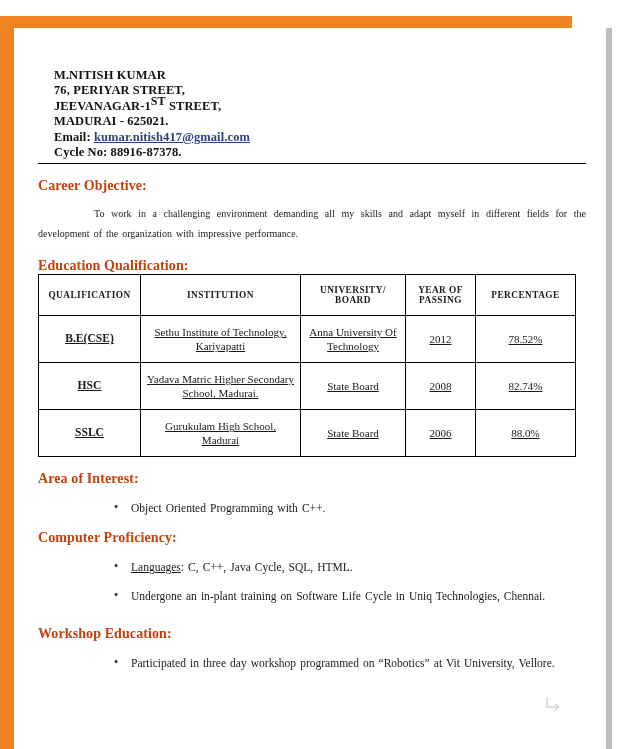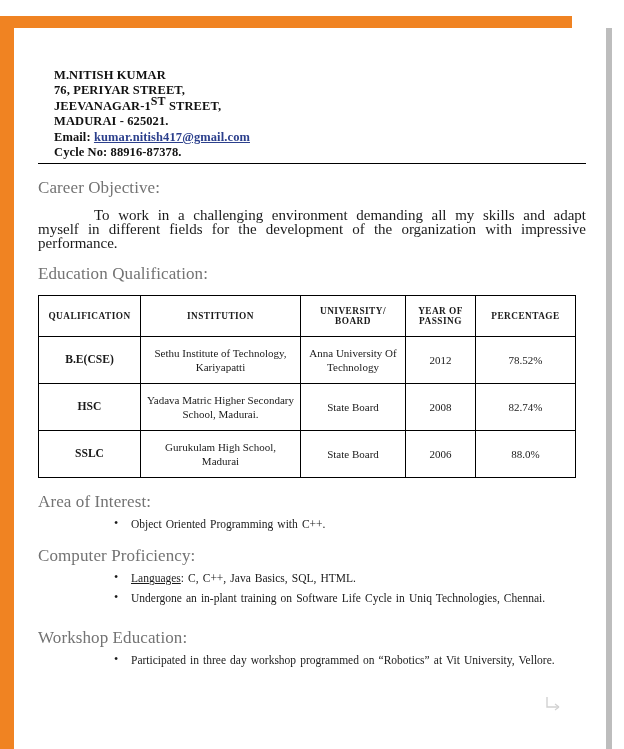--- a/index.html
+++ b/index.html
@@ -74,64 +74,65 @@
   }
   .header-rule {
     border: none;
     border-top: 1.2px solid #000;
     margin: 3px 0 0 0;
     width: 548px;
   }
 
   
   .section-head {
-    font-weight: normal;
-    font-size: 17px;
-    color: #737373;
+    font-weight: bold;
+    font-size: 14px;
+    color: #c2410c;
     margin-top: 14px;
     margin-bottom: 0;
     letter-spacing: 0.1px;
   }
 
   
   .objective {
-    font-size: 15px;
-    line-height: 14px;
+    font-size: 10px;
+    line-height: 20px;
     color: #1a1a1a;
     margin-top: 10px;
     text-align: justify;
     word-spacing: 1.5px;
   }
   .objective .indent { display: inline-block; width: 56px; }
 
   
   .edu-table {
     border-collapse: collapse;
     width: 537px;
-    margin-top: 11px;
+    margin-top: 0;
     table-layout: fixed;
   }
   .edu-table th, .edu-table td {
     border: 1.1px solid #000;
     text-align: center;
     vertical-align: middle;
     color: #1a1a1a;
   }
   .edu-table th {
     font-size: 9.3px;
     font-weight: bold;
     letter-spacing: 0.45px;
     height: 36px;
     padding: 2px 3px;
   }
   .edu-table td {
     font-size: 11px;
     height: 42px;
     padding: 2px 5px;
     line-height: 14px;
+    text-decoration: underline;
   }
   .edu-table td.qual {
     font-weight: bold;
     font-size: 11.6px;
   }
   .col-qual  { width: 102px; }
   .col-inst  { width: 160px; }
   .col-univ  { width: 105px; }
   .col-year  { width: 70px; }
   .col-pct   { width: 100px; }
@@ -141,21 +142,21 @@
     margin: 0;
     padding: 0;
     list-style: none;
   }
   .bullets li {
     position: relative;
     font-size: 11.5px;
     line-height: 16px;
     color: #1a1a1a;
     padding-left: 93px;
-    margin-top: 4px;
+    margin-top: 13px;
     word-spacing: 1.2px;
   }
   .bullets li::before {
     content: "\2022";
     position: absolute;
     left: 76px;
     top: -1px;
     font-size: 12px;
     color: #1a1a1a;
   }
@@ -238,21 +239,21 @@
         </tbody>
       </table>
 
       <div class="section-head">Area of Interest:</div>
       <ul class="bullets">
         <li>Object Oriented Programming with C++.</li>
       </ul>
 
       <div class="section-head">Computer Proficiency:</div>
       <ul class="bullets">
-        <li><span class="u">Languages</span><span>: C, C++, Java Basics, SQL, HTML.</span></li>
+        <li><span class="u">Languages</span><span>: C, C++, Java Cycle, SQL, HTML.</span></li>
       </ul>
 
       <ul class="bullets">
         <li>Undergone an in-plant training on Software Life Cycle in Uniq Technologies, Chennai.</li>
       </ul>
 
       <div class="section-head gap-lg">Workshop Education:</div>
       <ul class="bullets">
         <li>Participated in three day workshop programmed on “Robotics” at Vit University, Vellore.</li>
       </ul>

